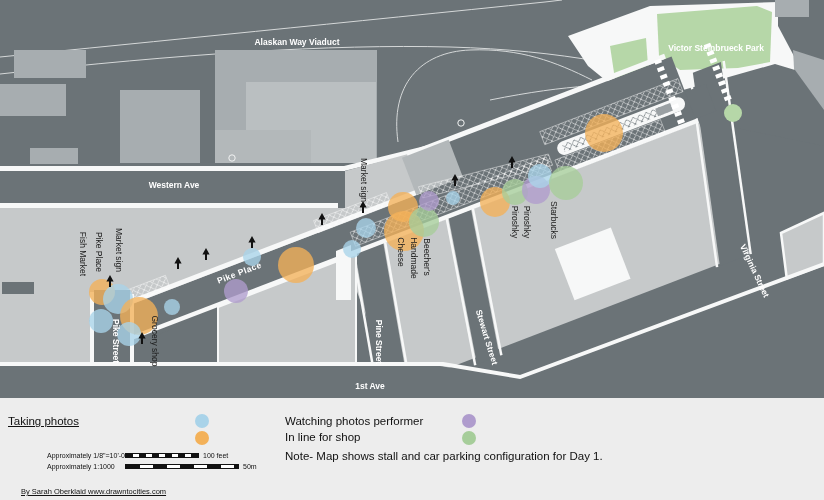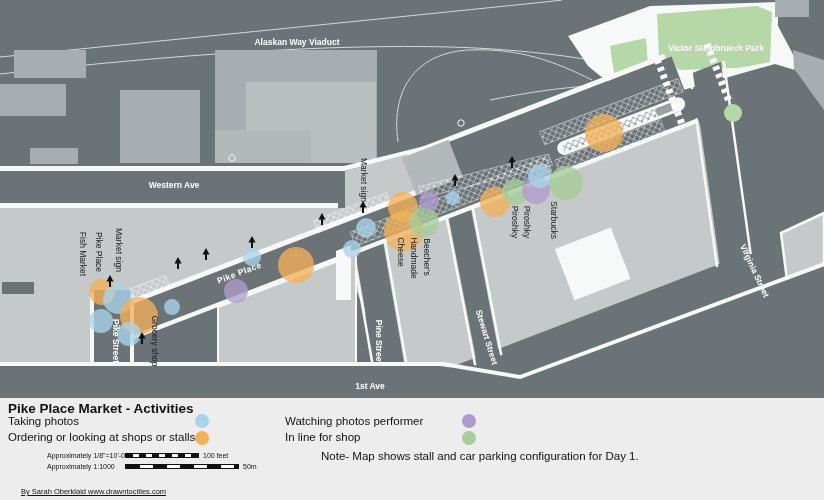--- a/index.html
+++ b/index.html
@@ -195,31 +195,29 @@
   <text transform="translate(152,341) rotate(90)" class="maplbl" text-anchor="middle">Grocery shop</text>
   <text transform="translate(424,257) rotate(90)" class="maplbl" text-anchor="middle">Beecher's</text>
   <text transform="translate(411,258) rotate(90)" class="maplbl" text-anchor="middle">Handmade</text>
   <text transform="translate(398,252) rotate(90)" class="maplbl" text-anchor="middle">Cheese</text>
   <text transform="translate(524,222) rotate(90)" class="maplbl" text-anchor="middle">Piroshky</text>
   <text transform="translate(512,222) rotate(90)" class="maplbl" text-anchor="middle">Piroshky</text>
   <text transform="translate(551,220) rotate(90)" class="maplbl" text-anchor="middle">Starbucks</text>
 </svg>
 
 <div class="legend">
-  <div class="lg-title">Pike Place Market - Activities</div>
-  <div class="lg-row" style="left:8px;top:17px;">Taking photos</div>
+  <div class="lg-row" style="left:8px;top:17px;text-decoration:underline;">Taking photos</div>
   <div class="lg-dot" id="lgdot0" style="left: 195px; top: 16px; background: rgb(169, 211, 233);"></div>
-  <div class="lg-row" style="left:8px;top:33px;">Ordering or looking at shops or stalls</div>
   <div class="lg-dot" id="lgdot1" style="left: 195px; top: 33px; background: rgb(243, 177, 89);"></div>
   <div class="lg-row" style="left:285px;top:17px;">Watching photos performer</div>
   <div class="lg-dot" id="lgdot2" style="left: 462px; top: 16px; background: rgb(175, 156, 205);"></div>
   <div class="lg-row" style="left:285px;top:33px;text-align:center;">In line for shop</div>
   <div class="lg-dot" id="lgdot3" style="left: 462px; top: 33px; background: rgb(166, 205, 154);"></div>
 
-  <div class="lg-row" style="left:285px;top:52px;margin-left:36px;">Note- Map shows stall and car parking configuration for Day 1.</div>
+  <div class="lg-row" style="left:285px;top:52px;">Note- Map shows stall and car parking configuration for Day 1.</div>
 
   <div class="sc-txt" style="left:47px;top:54px;">Approximately 1/8"=10'-0"</div>
   <div class="sc-txt" style="left:47px;top:65px;">Approximately 1:1000</div>
   <div class="sc-bar" style="left:125px;top:55px;width:74px;background:repeating-linear-gradient(90deg,#111 0 7px,#fff 7px 13px);"></div>
   <div class="sc-txt" style="left:203px;top:54px;">100 feet</div>
   <div class="sc-bar" style="left:125px;top:66px;width:114px;background:repeating-linear-gradient(90deg,#111 0 14px,#fff 14px 27px);"></div>
   <div class="sc-txt" style="left:243px;top:65px;">50m</div>
 
   <div class="credit" style="left:21px;top:89px;text-decoration:underline;">By Sarah Oberklaid www.drawntocities.com</div>
 </div>

